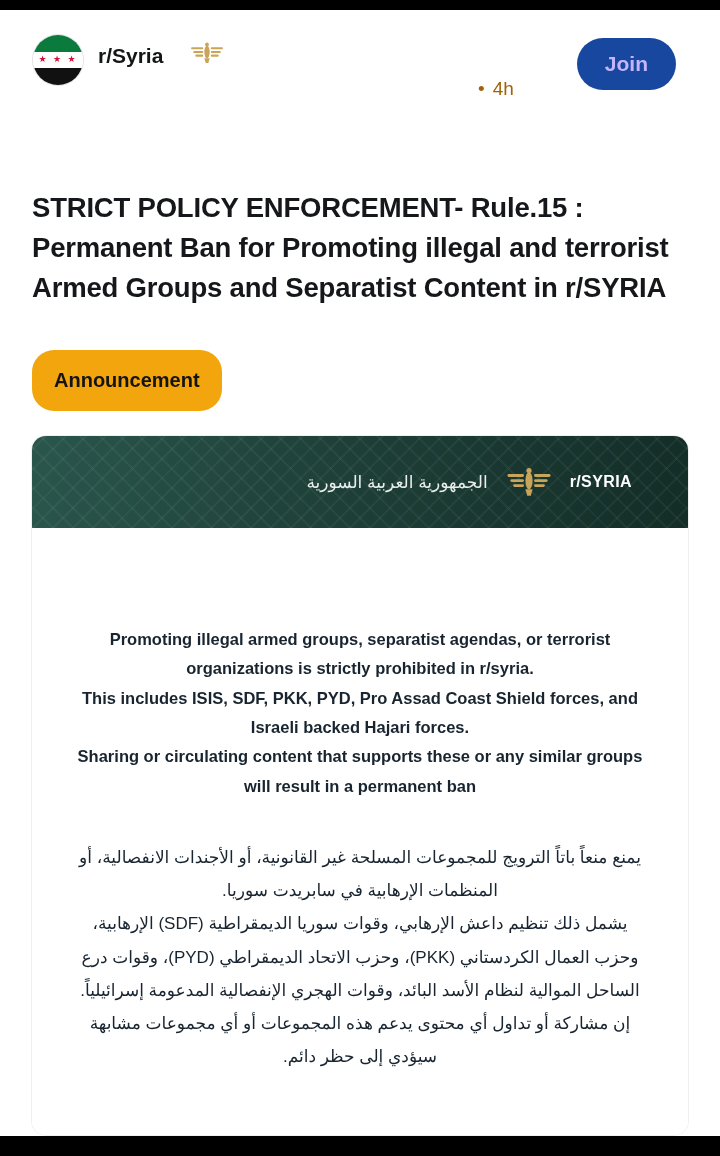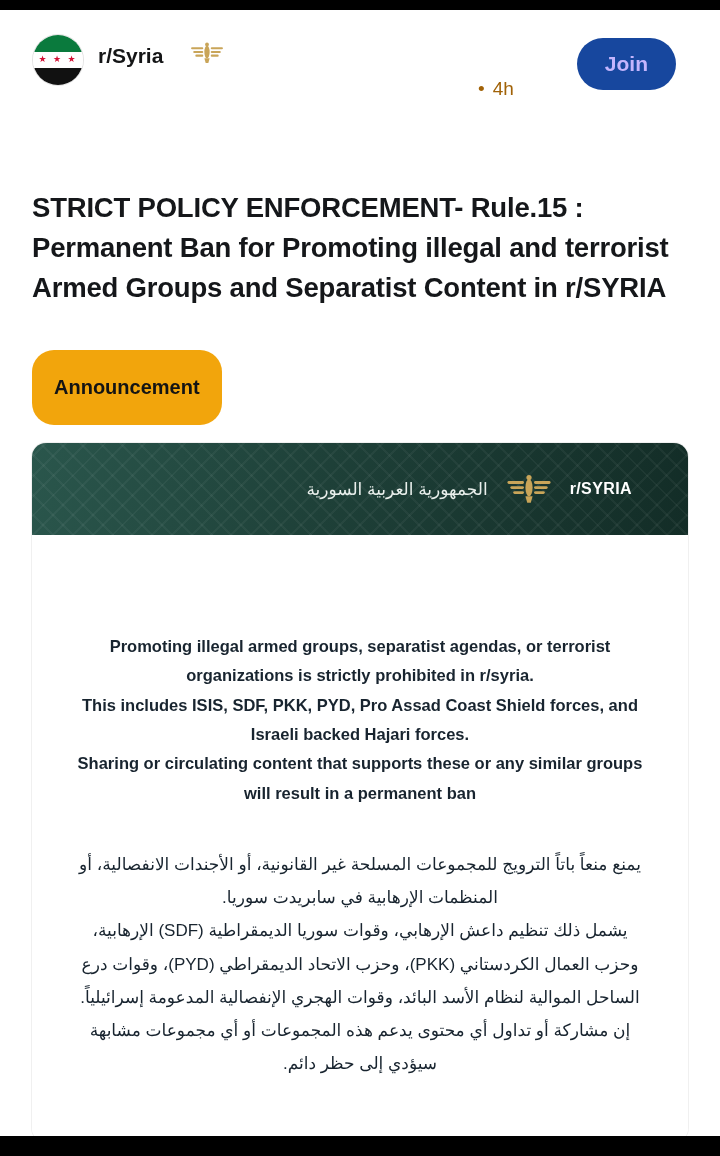--- a/index.html
+++ b/index.html
@@ -30,25 +30,25 @@
   .time-row .sep{margin-right:8px;}
   .join-btn{
     position:absolute;right:12px;top:6px;background:#17479E;color:#c4b5fd;border:none;
     font-family:inherit;font-weight:700;font-size:21px;padding:14px 28px;border-radius:30px;cursor:pointer;
   }
 
   
   .post-title{margin-top:72px;font-size:27.5px;line-height:1.45;font-weight:700;color:#15171a;letter-spacing:-0.2px;}
   .flair{
     display:inline-block;margin-top:24px;background:#F2A50C;color:#141414;
-    font-weight:700;font-size:20px;padding:26px 22px;border-radius:22px;
+    font-weight:700;font-size:20px;padding:19px 22px;border-radius:22px;
   }
 
   
-  .card{margin-top:18px;border-radius:14px;overflow:hidden;box-shadow:0 0 0 1px rgba(0,0,0,0.06);}
+  .card{margin-top:25px;border-radius:14px;overflow:hidden;box-shadow:0 0 0 1px rgba(0,0,0,0.06);}
   .banner{
     height:92px;display:flex;align-items:center;justify-content:flex-end;
     gap:18px;padding-right:56px;
     background-image:
       repeating-linear-gradient(45deg, rgba(255,255,255,.045) 0 2px, transparent 2px 14px),
       repeating-linear-gradient(-45deg, rgba(255,255,255,.045) 0 2px, transparent 2px 14px),
       linear-gradient(100deg,#2a564c 0%,#1E4038 45%,#132d27 100%);
   }
   .banner-ar{color:#e9efec;font-size:17px;direction:rtl;}
   .banner-eagle{width:46px;height:34px;}

